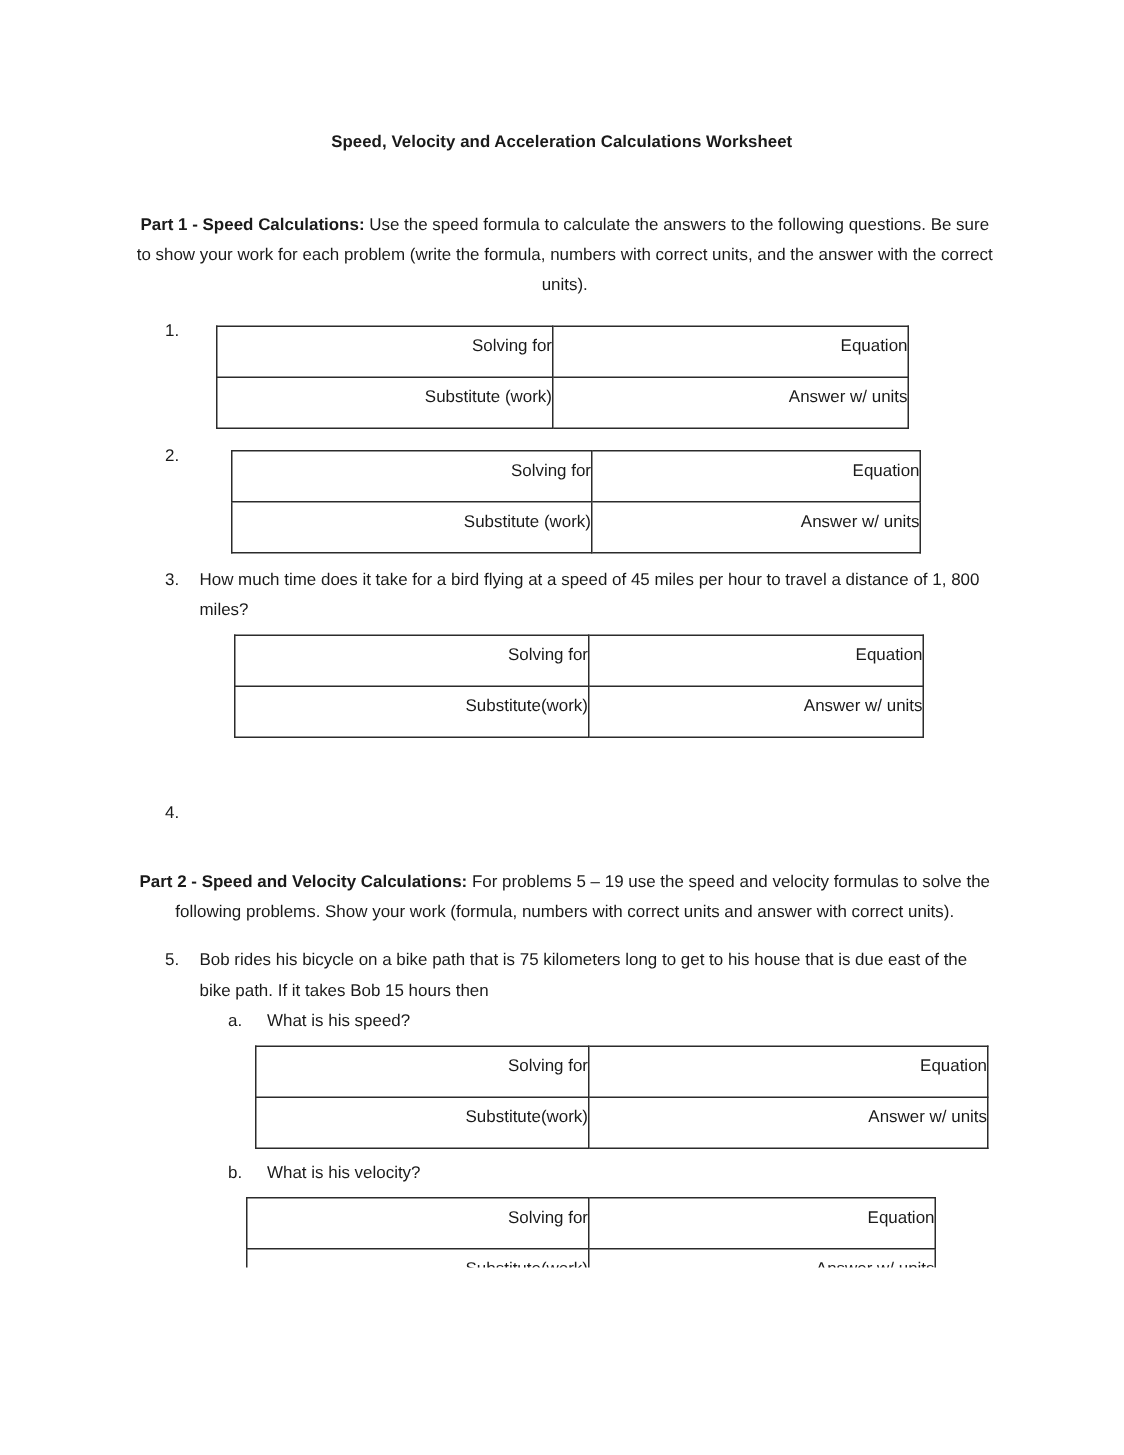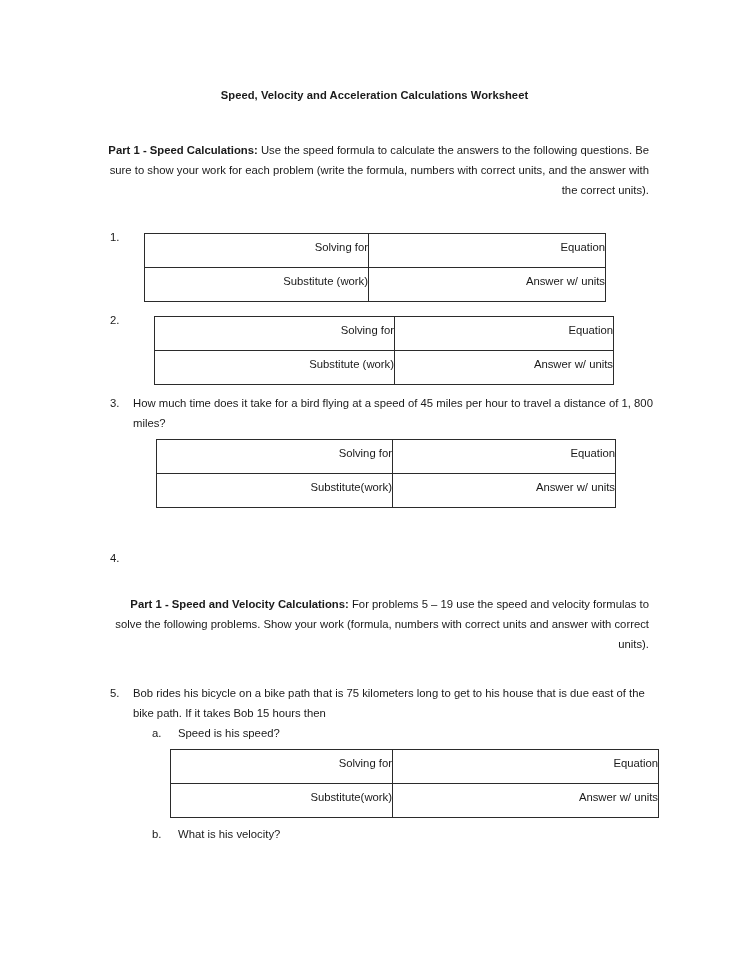--- a/index.html
+++ b/index.html
@@ -30,25 +30,25 @@
     font-size: 11.2px;
     font-weight: bold;
     text-align: center;
     margin: 0;
     padding-top: 89px;
     letter-spacing: 0.05px;
   }
 
   
   .part-block {
-    margin: 16px;
+    margin: 0;
     padding: 0 84px 0 88px;
     font-size: 11.3px;
     line-height: 20.2px;
-    text-align: right;
+    text-align: center;
   }
   .part-1 { margin-top: 21px; }
   .part-2 { margin-top: 0; }
   .part-label { font-weight: bold; }
 
   
   .q {
     position: relative;
     font-size: 11.3px;
     line-height: 20.2px;
@@ -196,33 +196,33 @@
 
   <div class="sp-40"></div>
 
   <div class="q">
     <span class="num">4.</span>
   </div>
 
   <div class="sp-46"></div>
 
   <p class="part-block part-2">
-    <span class="part-label">Part 1 - Speed and Velocity Calculations:</span><span> For problems 5 – 19 use the speed and velocity formulas to solve the following problems.   Show your work (formula, numbers with correct units and answer with correct units).</span>
+    <span class="part-label">Part 2 - Speed and Velocity Calculations:</span><span> For problems 5 – 19 use the speed and velocity formulas to solve the following problems.   Show your work (formula, numbers with correct units and answer with correct units).</span>
   </p>
 
   <div class="sp-12"></div>
 
   <div class="q">
     <span class="num">5.</span>
     <span>Bob rides his bicycle on a bike path that is 75 kilometers long to get to his house that is due east of the bike path.  If it takes Bob 15 hours then</span>
   </div>
 
   <div class="sub-q">
     <span class="num">a.</span>
-    <span>Speed is his speed?</span>
+    <span>What is his speed?</span>
   </div>
   <div class="sp-6"></div>
   <div class="tbl-wrap">
     <table class="grid t5a">
       <tbody>
           <tr>
         <td class="c1">Solving for</td>
         <td>Equation</td>
       </tr>
       <tr>

